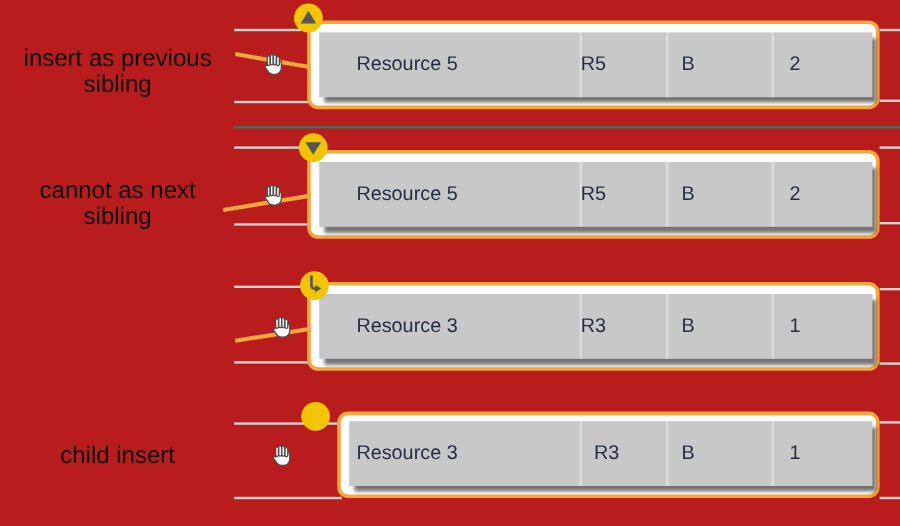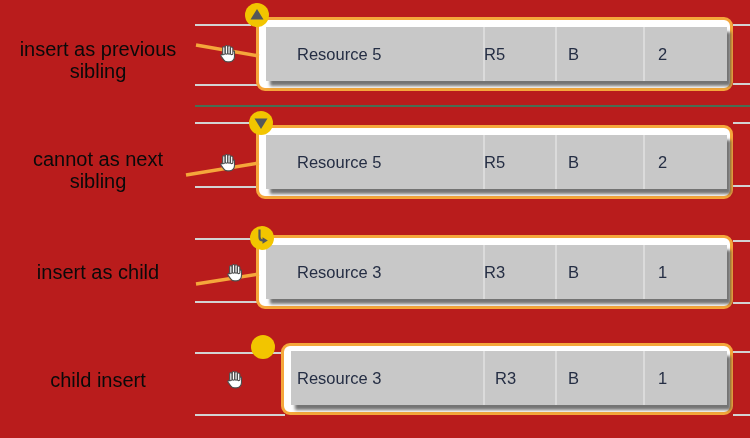--- a/index.html
+++ b/index.html
@@ -92,23 +92,20 @@
   <div class="green-sep"></div>
 
   <div class="anno-label" style="top:38px;">
     <div>insert as previous</div>
     <div>sibling</div>
   </div>
   <div class="anno-label" style="top:148px;">
     <div>cannot as next</div>
     <div>sibling</div>
   </div>
-  <div class="anno-label" style="top:261px;">
-    <div>insert as child</div>
-  </div>
   <div class="anno-label" style="top:369px;">
     <div>child insert</div>
   </div>
 
   <div class="outline o1"></div>
   <div class="outline o2"></div>
   <div class="outline o3"></div>
   <div class="outline o4"></div>
 
   <div class="ghost g1">

